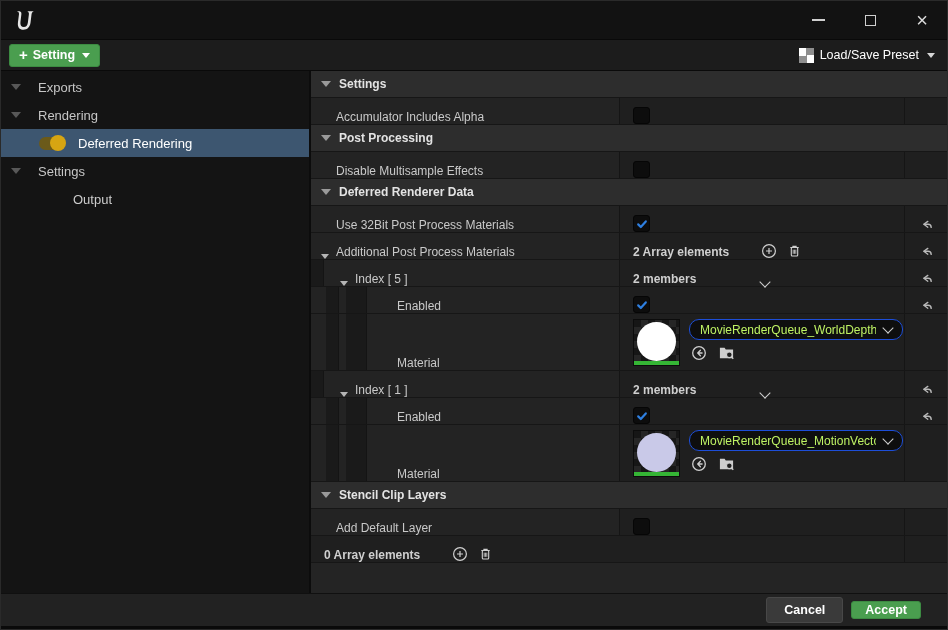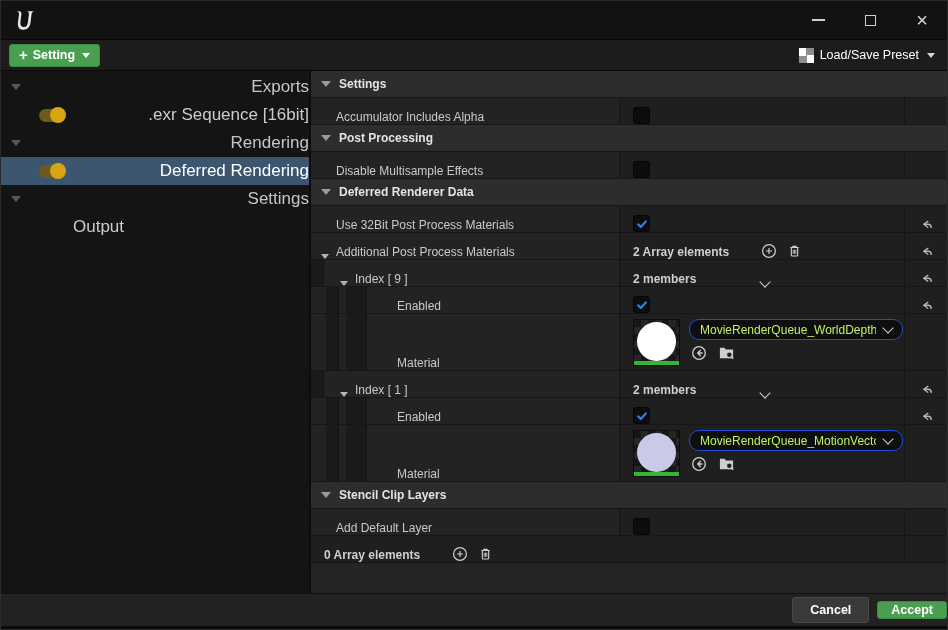--- a/index.html
+++ b/index.html
@@ -26,21 +26,21 @@
     border:1px solid #3c8b42; border-radius:3px; height:23px; padding:0 9px;
   }
   .btn-green .plus { font-size:15px; font-weight:bold; margin-top:-1px; }
   .caret-down { display:inline-block; width:0; height:0; border-left:4px solid transparent; border-right:4px solid transparent; border-top:5px solid #fff; margin-left:2px; }
   .preset-btn { display:flex; align-items:center; gap:6px; color:#ffffff; font-size:12.5px; }
   .checker-icon { width:15px; height:15px; background:conic-gradient(#8f8f8f 0 25%, #ffffff 0 50%, #8f8f8f 0 75%, #ffffff 0); }
   .preset-btn .caret-down { border-top-color:#d6d6d6; }
   
   .main { display:flex; height:522px; }
   .sidebar { width:310px; background:#141414; border-right:2px solid #0c0c0c; padding-top:2px; }
-  .sb-row { height:28px; display:flex; align-items:center; font-size:17px;justify-content:space-between; }
+  .sb-row { height:28px; display:flex; align-items:center; font-size:13px; }
   .sb-group { padding-left:10px; color:#c6c6c6; gap:17px; }
   .sb-tri { width:0; height:0; border-left:5px solid transparent; border-right:5px solid transparent; border-top:6px solid #585858; }
   .sb-item { padding-left:38px; gap:13px; color:#cccccc; }
   .sb-item.selected { background:#3d5670; color:#ffffff; }
   .sb-item.no-toggle { padding-left:72px; }
   .toggle { position:relative; width:26px; height:13px; border-radius:7px; background:#6b5a1a; flex:0 0 auto; }
   .toggle .knob { position:absolute; right:-1px; top:-1.5px; width:16px; height:16px; border-radius:50%; background:#d7a512; }
   
   .panel { flex:1; background:#242424; display:flex; flex-direction:column; overflow:hidden; }
   .prow { display:flex; align-items:stretch; height:27px; border-bottom:1px solid #161616; font-size:12px; }
@@ -69,21 +69,21 @@
   .mat-widget { display:flex; align-items:flex-start; gap:9px; padding-top:5px; }
   .thumb { position:relative; width:47px; height:47px; background:repeating-conic-gradient(#262626 0% 25%, #161616 0% 50%); background-size:14px 14px; border:1px solid #0c0c0c; }
   .thumb .sphere { position:absolute; left:3px; top:2px; width:39px; height:39px; border-radius:50%; }
   .thumb .bar { position:absolute; left:0; bottom:0; width:100%; height:4px; background:#35b535; }
   .mat-right { display:flex; flex-direction:column; gap:5px; }
   .asset-combo { display:flex; align-items:center; gap:8px; background:#0e0e0e; border:1px solid #1d4ed8; border-radius:10px; height:21px; padding:0 10px; color:#bef264; font-size:12px; max-width:214px; }
   .asset-name { white-space:nowrap; overflow:hidden; max-width:178px; }
   .asset-combo .chev { flex:0 0 auto; margin-top:-3px; }
   .mat-icons { display:flex; align-items:center; gap:11px; padding-left:2px; }
   
-  .footer { height:33px; background:#222222; border-top:1px solid #101010; display:flex; align-items:center; justify-content:flex-end; gap:8px; padding-right:0; }
+  .footer { height:33px; background:#222222; border-top:1px solid #101010; display:flex; align-items:center; justify-content:flex-end; gap:8px; padding-right:26px; }
   .btn-dark { background:#3a3a3a; border:1px solid #484848; color:#fff; font-weight:bold; font-size:12.5px; border-radius:3px; height:26px; padding:0 17px; display:flex; align-items:center; }
   .btn-accept { background:#4a9e4f; border:1px solid #3c8b42; color:#fff; font-weight:bold; font-size:12.5px; border-radius:3px; height:18px; padding:0 13px; display:flex; align-items:center; }
   .bottom-edge { height:4px; background:#0a0a0a; }
 </style>
 </head>
 <body>
 
 <div id="window">
 
   <div class="titlebar">
@@ -118,26 +118,20 @@
     </div>
   </div>
 
   <div class="main">
 
     <div class="sidebar">
       <div class="sb-row sb-group">
         <span class="sb-tri"></span>
         <span>Exports</span>
       </div>
-      <div class="sb-row sb-item">
-        <span class="toggle">
-            <span class="knob"></span>
-          </span>
-        <span>.exr Sequence [16bit]</span>
-      </div>
       <div class="sb-row sb-group">
         <span class="sb-tri"></span>
         <span>Rendering</span>
       </div>
       <div class="sb-row sb-item selected">
         <span class="toggle">
             <span class="knob"></span>
           </span>
         <span>Deferred Rendering</span>
       </div>
@@ -236,21 +230,21 @@
                 <path d="M5.2 6.3h3.8c2.1 0 3.2 1.2 3.2 3.1" fill="none" stroke="#b9b9b9" stroke-width="1.4" stroke-linecap="round"></path>
               </svg>
           </span>
         </div>
       </div>
 
       <div class="prow">
         <div class="cell name ind1">
           <span class="strip s1"></span>
           <span class="row-tri after-strip"></span>
-          <span class="lbl">Index [ 9 ]</span>
+          <span class="lbl">Index [ 5 ]</span>
         </div>
         <div class="cell value">
           <span class="value-text vt-fixed">2 members</span>
           <span class="chev"></span>
         </div>
         <div class="cell reset">
           <span class="icon-btn">
             <svg width="14" height="14" viewBox="0 0 14 14">
                 <path d="M8.8 3.4 4.8 6.3 8.8 9.2" fill="none" stroke="#b9b9b9" stroke-width="1.4" stroke-linecap="round" stroke-linejoin="round"></path>
                 <path d="M5.2 6.3h3.8c2.1 0 3.2 1.2 3.2 3.1" fill="none" stroke="#b9b9b9" stroke-width="1.4" stroke-linecap="round"></path>

